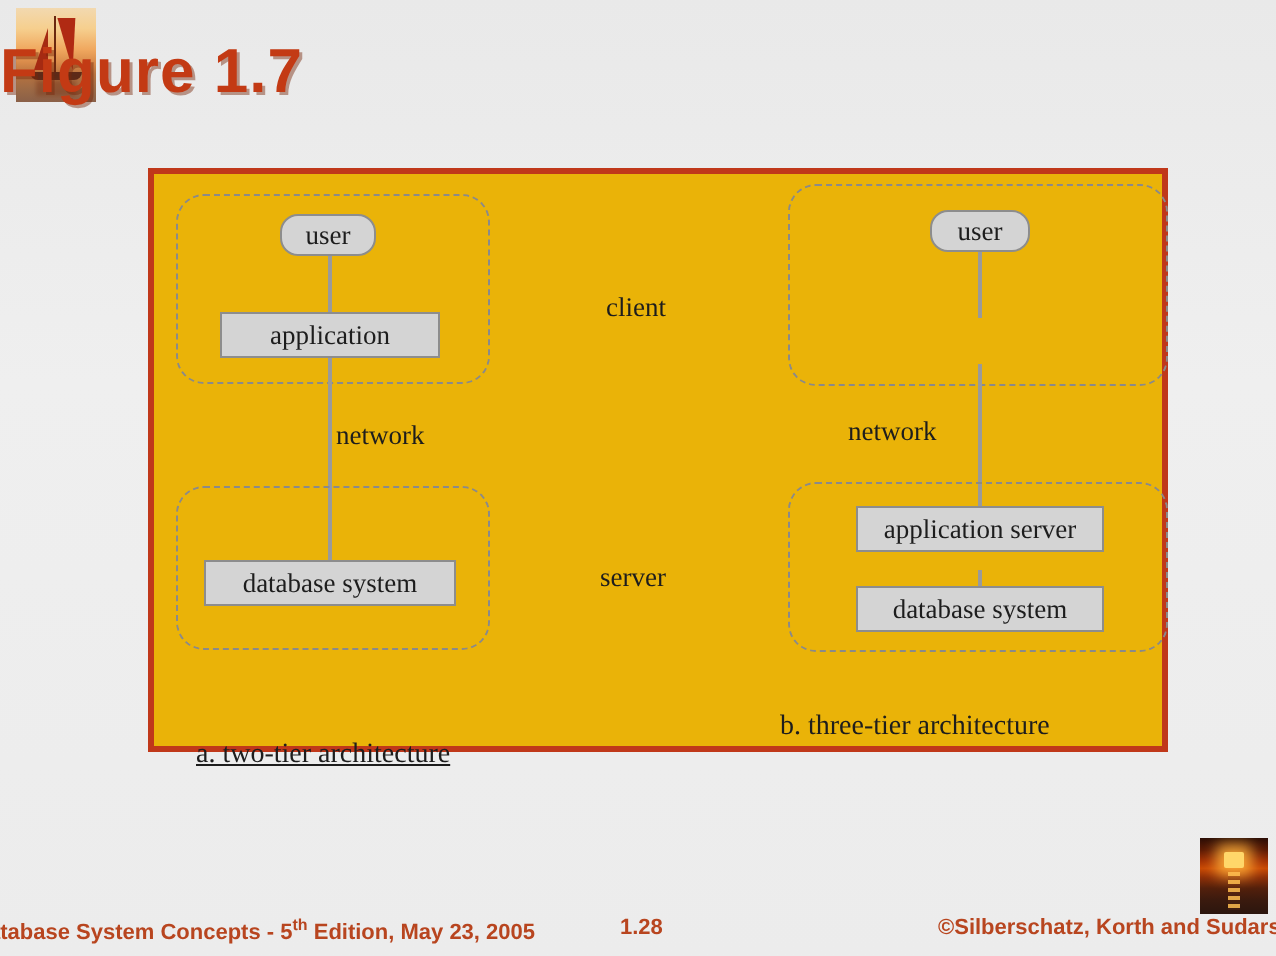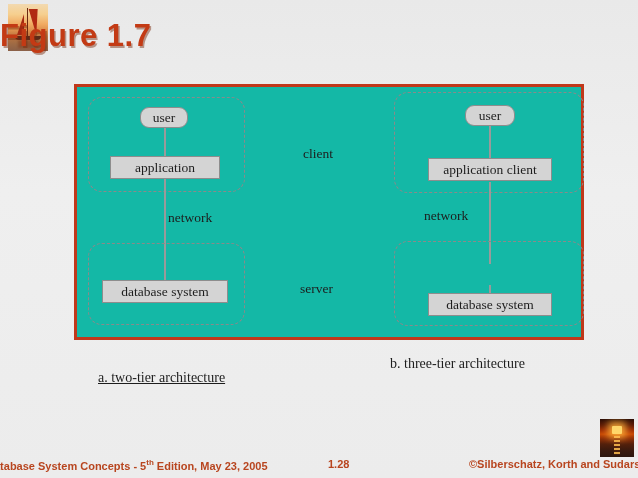--- a/index.html
+++ b/index.html
@@ -88,22 +88,22 @@
     font-size: 31px;
     letter-spacing: 0.5px;
     color: #c33a14;
     text-shadow: 1.5px 1.5px 0 rgba(120,40,10,0.45);
   }
 
   
   .figure-frame {
     position: absolute;
     left: 74px; top: 84px;
-    width: 510px; height: 256px;
-    background: #14b8a6;
+    width: 510px; height: 292px;
+    background: #eab308;
     border: 3px solid #c0381a;
     box-sizing: border-box;
   }
 
   .panel {
     position: absolute;
     top: 0;
     height: 100%;
   }
   .panel-left  { left: 0;    width: 255px; }
@@ -205,21 +205,21 @@
     position: absolute;
     left: -6px; top: 1px;
     white-space: nowrap;
   }
   .footer-left .sup {
     font-size: 8px;
     vertical-align: super;
   }
   .footer-page {
     position: absolute;
-    left: 328px; top: 1px;
+    left: 310px; top: 1px;
   }
   .footer-right {
     position: absolute;
     left: 469px; top: 1px;
     white-space: nowrap;
   }
 </style>
 </head>
 <body>
 
@@ -274,28 +274,28 @@
     <div class="conn" style="left:157px; top:38px; height:34px;"></div>
 
     <div class="conn" style="left:157px; top:95px; height:82px;"></div>
 
     <div class="conn" style="left:157px; top:198px; height:26px;"></div>
 
     <div class="node pill" style="left:133px; top:18px; width:50px; height:21px;">
       <span>user</span>
     </div>
 
-    <div class="node" style="left:96px; top:71px; width:124px; height:23px;">
-      <span>application client</span>
-    </div>
 
     <div class="lbl" style="left:92px; top:121px;">network</div>
 
     <div class="group" style="left:62px; top:154px; width:190px; height:85px;"></div>
 
+    <div class="node" style="left:96px; top:166px; width:124px; height:23px;">
+      <span>application server</span>
+    </div>
 
     <div class="node" style="left:96px; top:206px; width:124px; height:23px;">
       <span>database system</span>
     </div>
 
     <div class="caption" style="left:58px; top:269px;text-align:right;">b.  three-tier architecture</div>
   </div>
 </div>
 
 <div class="sunset">

